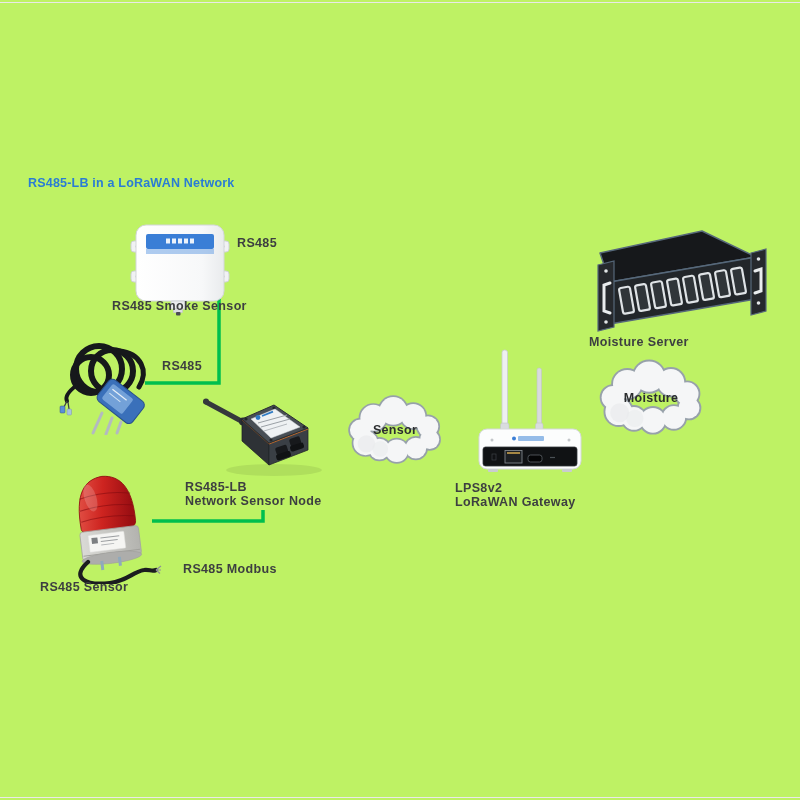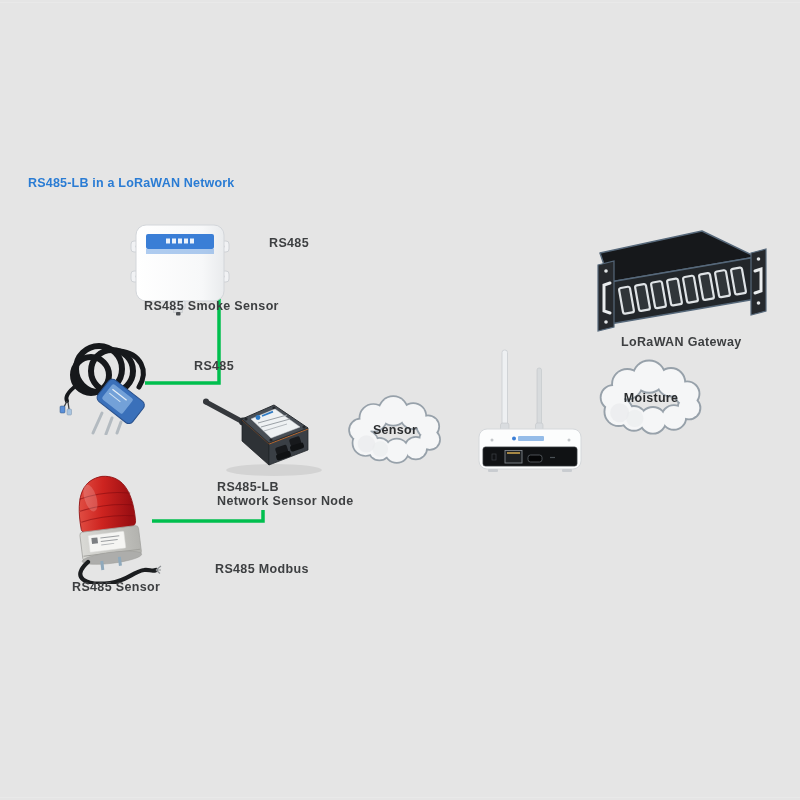--- a/index.html
+++ b/index.html
@@ -1,30 +1,30 @@
 <!DOCTYPE html>
 <html><head>
 <meta charset="utf-8">
 <style>
   * { margin:0; padding:0; box-sizing:border-box; }
   html,body { background:#fff; }
   #canvas {
-    position:relative; width:800px; height:800px; background:#e5e5e5;
+    position:relative; width:800px; height:800px; background:#bef264;
     font-family:"Liberation Sans", sans-serif; overflow:hidden;
   }
   .edge-line { position:absolute; left:0; width:100%; height:1px; background:#e9e9e9; }
   .abs { position:absolute; }
   .title {
     position:absolute; left:28px; top:176px;
     font-size:12.5px; font-weight:bold; color:#2a7cd4; letter-spacing:.2px;
     white-space:nowrap;
   }
   .lbl {
     position:absolute; font-size:12.5px; font-weight:bold; color:#3d3f41;
-    letter-spacing:.35px; white-space:nowrap; line-height:14px;margin-left:32px;
+    letter-spacing:.35px; white-space:nowrap; line-height:14px;
   }
   .lbl.center { white-space:normal; }
   .cloud-wrap { position:absolute; }
   .cloud-wrap svg { position:absolute; inset:0; }
   .cloud-label {
     position:absolute; inset:0; display:flex; align-items:center; justify-content:center;
     font-size:12.5px; font-weight:bold; color:#2b2d2f; letter-spacing:.3px;
   }
   svg { display:block; }
   #connectors { position:absolute; inset:0; pointer-events:none; }
@@ -306,16 +306,20 @@
 
   <div class="lbl center" style="left:185px; top:480px; width:160px">
     <div>RS485-LB</div>
     <div>Network Sensor Node</div>
   </div>
 
   <div class="lbl" style="left:183px; top:562px">RS485 Modbus</div>
 
   <div class="lbl center" style="left:40px; top:580px; width:130px">RS485 Sensor</div>
 
-
-  <div class="lbl center" style="left:589px; top:335px; width:150px">LoRaWAN Gateway</div>
+  <div class="lbl center" style="left:455px; top:481px; width:150px">
+    <div>LPS8v2</div>
+    <div>LoRaWAN Gateway</div>
+  </div>
+
+  <div class="lbl center" style="left:589px; top:335px; width:150px">Moisture Server</div>
 
 </div>
 
 </body></html>

